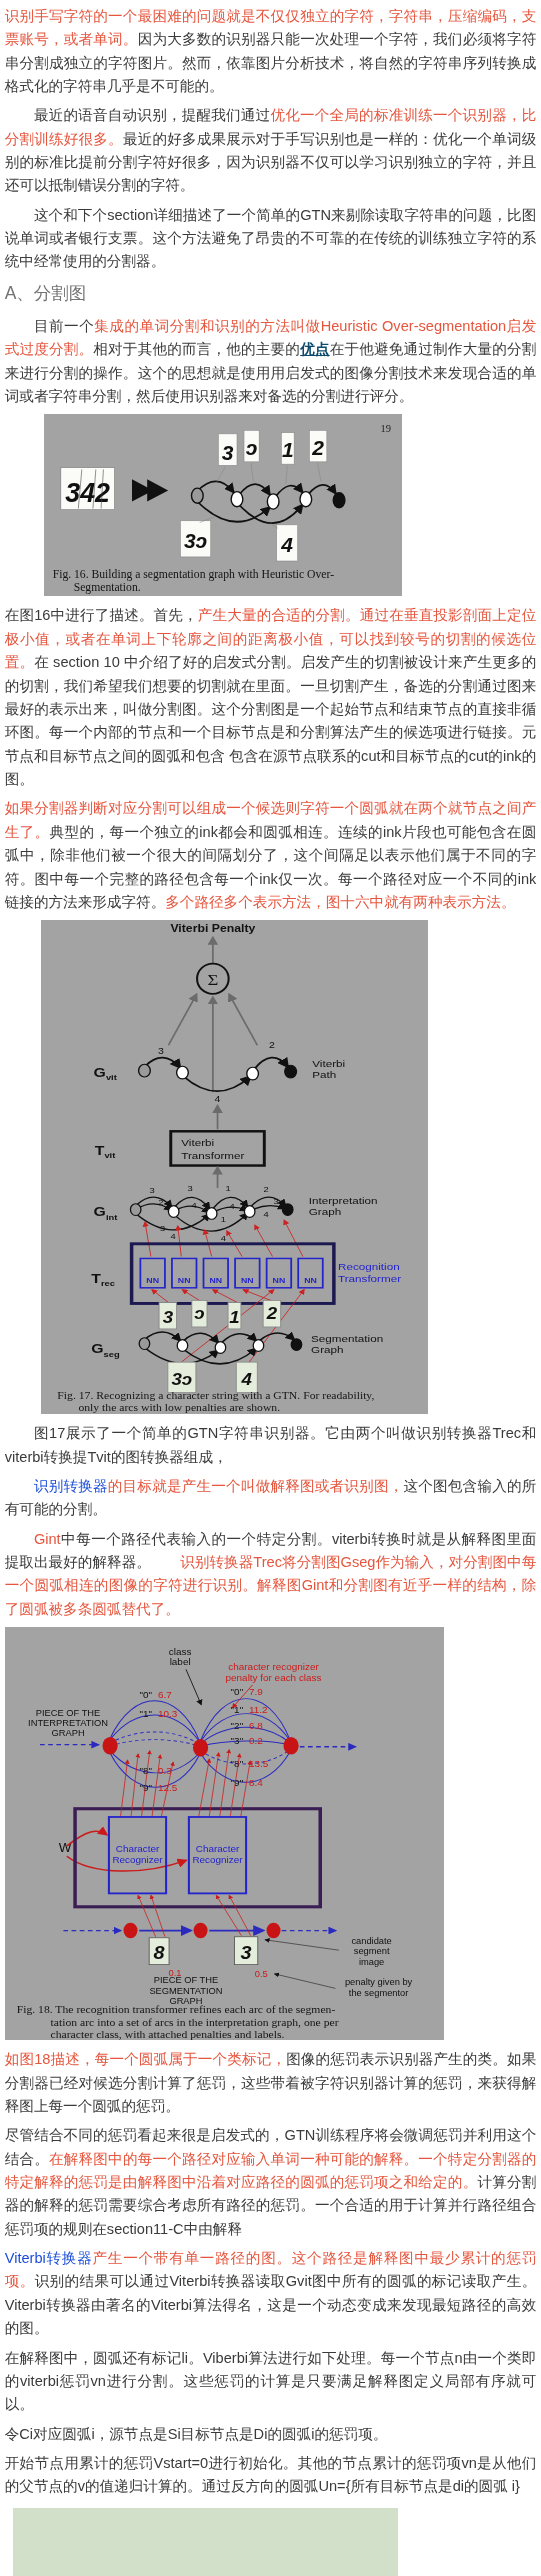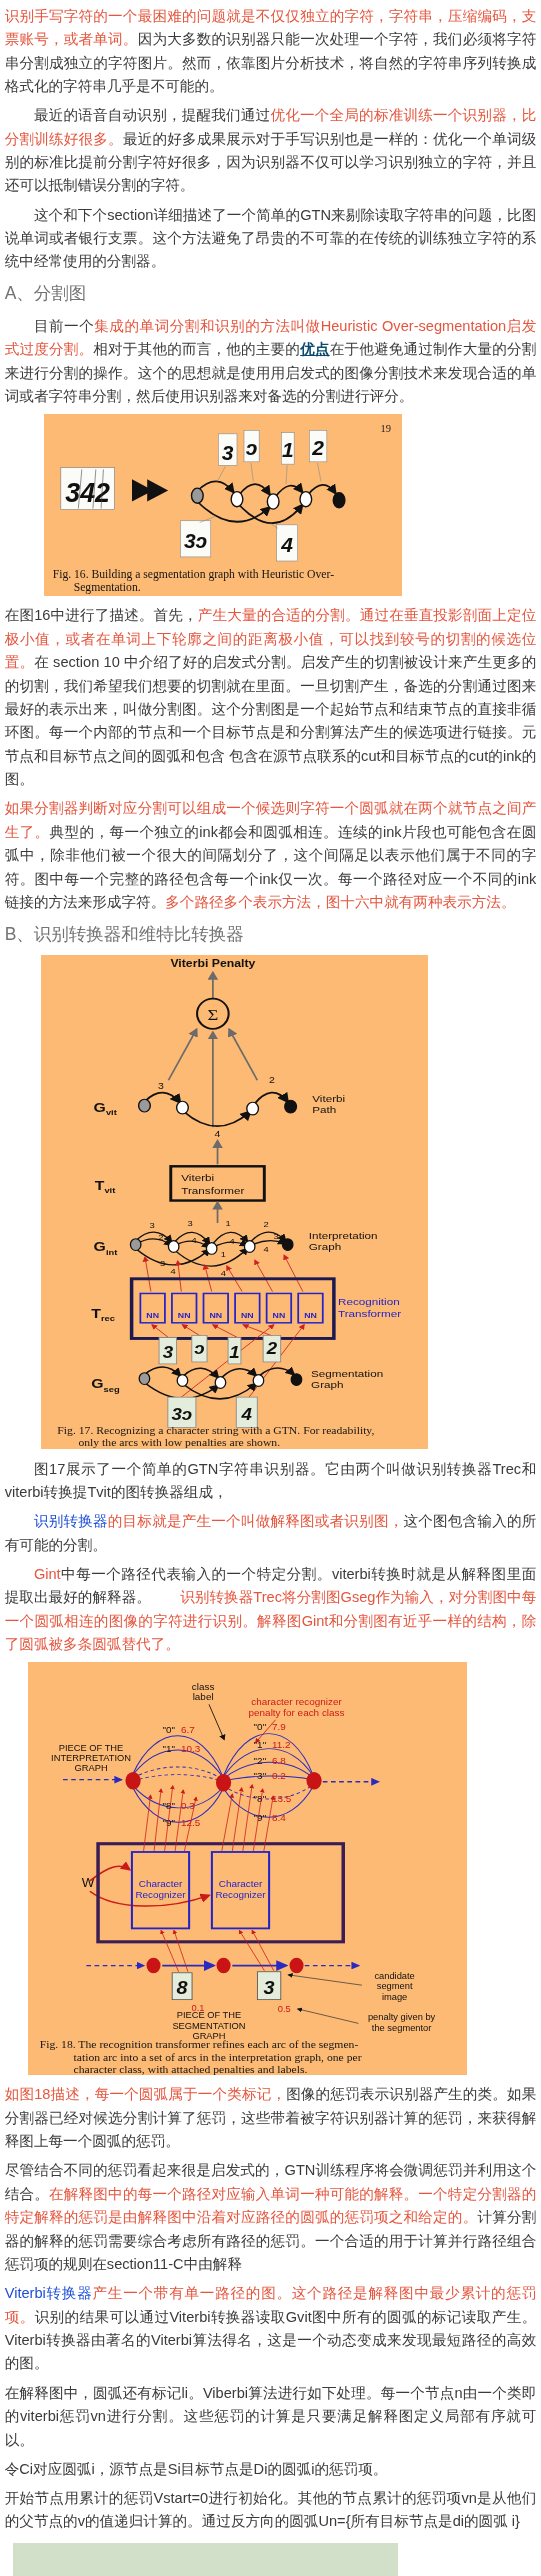--- a/index.html
+++ b/index.html
@@ -4,25 +4,25 @@
 <style>
   html,body{margin:0;padding:0;background:#fff;}
   body{width:541px;font-family:"Liberation Sans","DejaVu Sans",sans-serif;color:#3a3a3a;}
   .page{width:541px;padding:4.7px 4.7px 11.7px 4.7px;box-sizing:border-box;}
   .para{font-size:14.6px;line-height:23.4px;margin:0 0 5.8px 0;text-align:justify;}
   .para.indent{text-indent:2em;}
   .t-red{color:#e6553d;margin-top:44px;}
   .t-red-b{color:#1d4ed8;font-weight:normal;}
   .t-b{font-weight:bold;color:#0c4a6e;text-decoration:underline;}
   h3.sec{font-size:17.5px;font-weight:400;color:#737373;margin:8.2px 0 9.4px 0;line-height:23.4px;}
-  .figblock{background:#fdba74;position:relative;margin:3.5px 0 8.2px 0;}
+  .figblock{background:#a3a3a3;position:relative;margin:3.5px 0 8.2px 0;}
   .figblock svg{display:block;}
   .fig16{margin-left:39px;width:358px;height:182px;}
   .fig17{margin-left:36px;width:380px;height:494px;padding-left:7px;}
-  .fig18{margin-left:23px;width:439px;height:413px;}
+  .fig18{margin-left:0;width:439px;height:413px;}
   .eqblock{background:#d3e0c9;width:385px;margin:9.4px 0 20px 8.2px;box-sizing:border-box;
            padding:34px 28px 34px 70px;display:flex;align-items:center;}
   text{font-family:"Liberation Sans","DejaVu Sans",sans-serif;}
   .cap{font-family:"Liberation Serif","DejaVu Serif",serif;}
 </style>
 </head>
 <body>
 
 <div class="page">
 
@@ -99,21 +99,20 @@
 
       <text x="14" y="281" font-size="20" fill="#151515" class="cap">Fig. 16.   Building a segmentation graph with Heuristic Over-</text>
       <text x="50" y="304" font-size="20" fill="#151515" class="cap">Segmentation.</text>
     </svg>
   </div>
 
   <p class="para"><span>在图16中进行了描述。首先，</span><span class="t-red">产生大量的合适的分割。通过在垂直投影剖面上定位极小值，或者在单词上下轮廓之间的距离极小值，可以找到较号的切割的候选位置。</span><span>在 section 10 中介绍了好的启发式分割。启发产生的切割被设计来产生更多的的切割，我们希望我们想要的切割就在里面。一旦切割产生，备选的分割通过图来最好的表示出来，叫做分割图。这个分割图是一个起始节点和结束节点的直接非循环图。每一个内部的节点和一个目标节点是和分割算法产生的候选项进行链接。元节点和目标节点之间的圆弧和包含 包含在源节点联系的cut和目标节点的cut的ink的图。</span></p>
 
   <p class="para"><span class="t-red">如果分割器判断对应分割可以组成一个候选则字符一个圆弧就在两个就节点之间产生了。</span><span>典型的，每一个独立的ink都会和圆弧相连。连续的ink片段也可能包含在圆弧中，除非他们被一个很大的间隔划分了，这个间隔足以表示他们属于不同的字符。图中每一个完整的路径包含每一个ink仅一次。每一个路径对应一个不同的ink链接的方法来形成字符。</span><span class="t-red">多个路径多个表示方法，图十六中就有两种表示方法。</span></p>
 
-  <h3 class="sec">B、识别转换器和维特比转换器</h3>
 
   <div class="figblock fig17">
     <svg width="380" height="494" viewBox="0 0 650 1010" preserveAspectRatio="none">
       <defs>
         <marker id="m17b" viewBox="0 0 10 10" refX="8" refY="5" markerWidth="6" markerHeight="6" orient="auto">
             <path d="M0,0L10,5L0,10Z" fill="#111"></path>
           </marker>
         <marker id="m17g" viewBox="0 0 10 10" refX="8" refY="5" markerWidth="6" markerHeight="6" orient="auto">
             <path d="M0,0L10,5L0,10Z" fill="#6b6b6b"></path>
           </marker>

